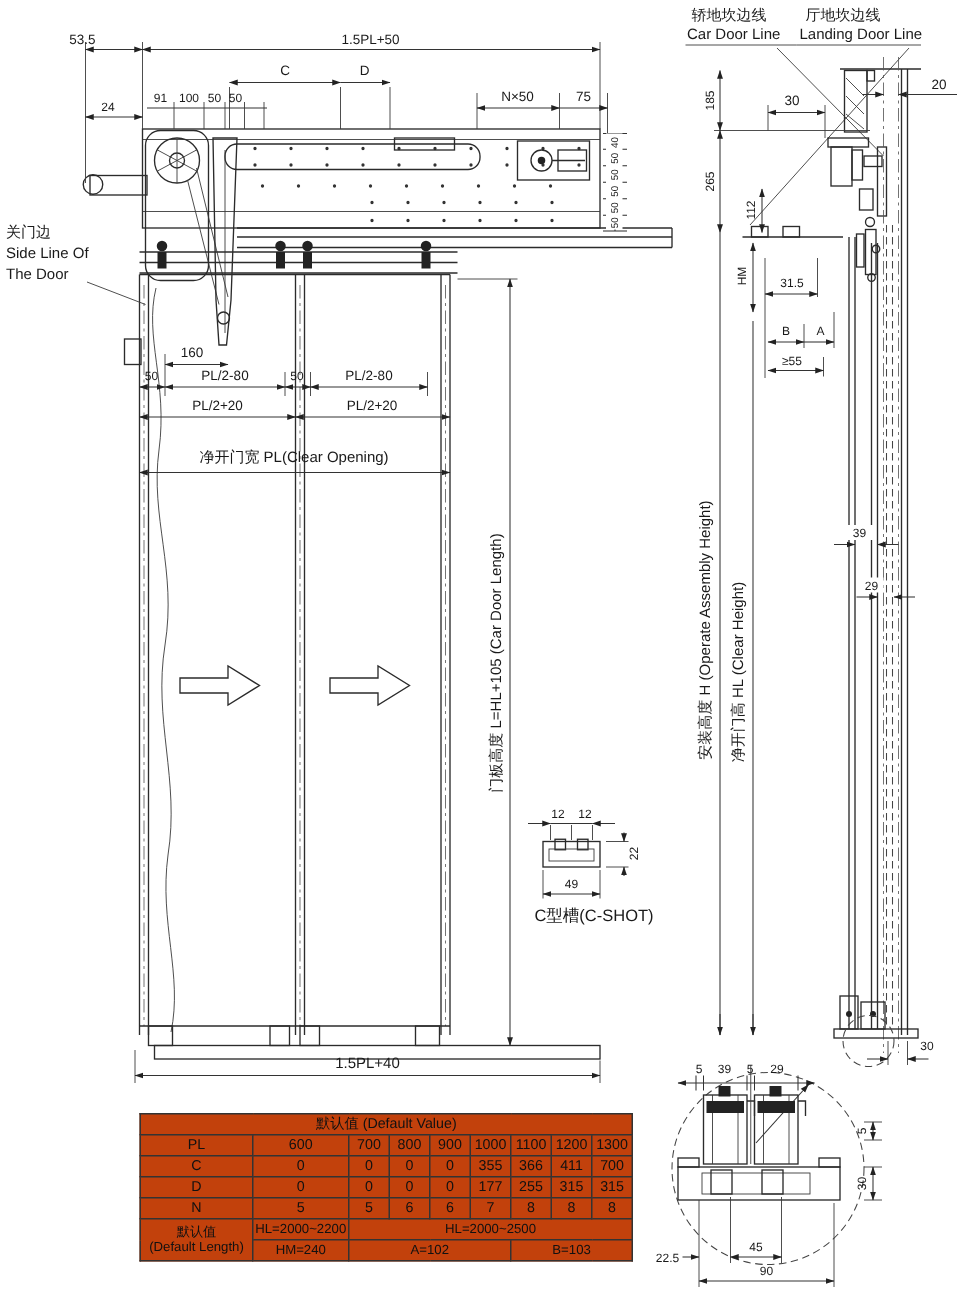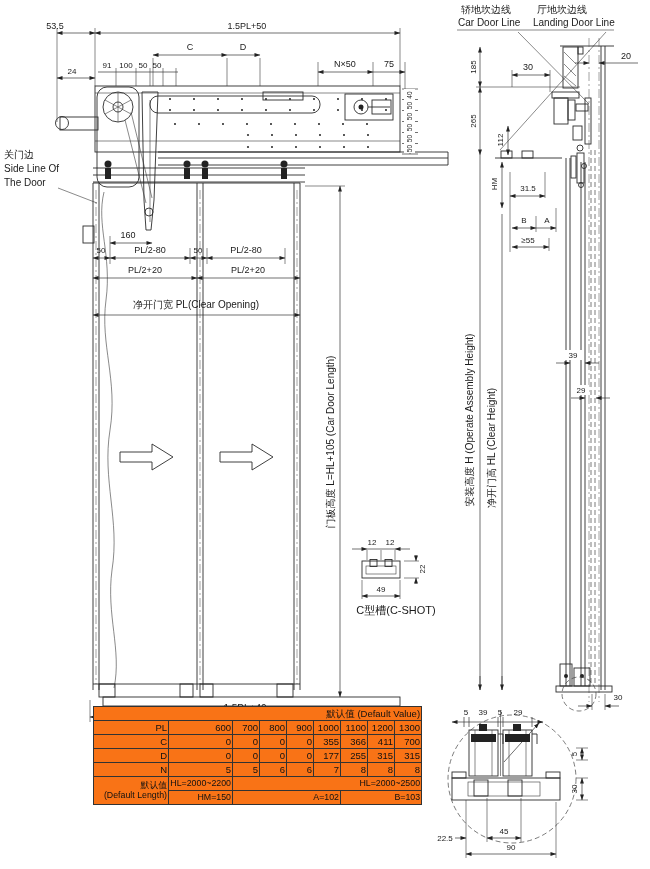--- a/index.html
+++ b/index.html
@@ -13,22 +13,22 @@
   .cl{stroke:#555;stroke-width:0.55;fill:none;stroke-dasharray:9 3 2 3}
   .dsh{stroke:#444;stroke-width:0.7;fill:none;stroke-dasharray:5 3}
   .dot{stroke:#333;stroke-width:2.2;fill:none;stroke-dasharray:0 24;stroke-linecap:round}
   .fill{fill:#222;stroke:none}
   .wbg{fill:#fff;stroke:none}
   .dt{font-size:9px}
   .dts{font-size:8px}
   .dtx{font-size:6.5px}
   .lbl{font-size:10px}
   .mid{text-anchor:middle}
-  table#defaults-table{position:absolute;left:93px;top:706px;width:328px;border-collapse:collapse;
-    table-layout:fixed;font-size:9.5px;color:#111;text-align:right;background:#f97316;}
+  table#defaults-table{position:absolute;left:93px;top:742px;width:328px;border-collapse:collapse;
+    table-layout:fixed;font-size:9.5px;color:#111;text-align:center;background:#c2410c;}
   #defaults-table td{border:1px solid #333;height:13px;padding:0 1px;line-height:1.05;
     white-space:nowrap;overflow:hidden;}
   #defaults-table .ft{font-size:8.8px}
 </style>
 </head>
 <body>
 
 <div id="stage">
 <svg width="650" height="869" viewBox="0 0 650 869">
   <defs>
@@ -450,19 +450,19 @@
     </tr>
     <tr>
       <td rowspan="2" class="ft">
         <div>默认值</div>
         <div>(Default Length)</div>
       </td>
       <td class="ft">HL=2000~2200</td>
       <td colspan="7" class="ft">HL=2000~2500</td>
     </tr>
     <tr>
-      <td class="ft">HM=150</td>
+      <td class="ft">HM=240</td>
       <td colspan="4" class="ft">A=102</td>
       <td colspan="3" class="ft">B=103</td>
     </tr>
   </tbody>
 </table>
 </div>
 
 </body></html>

